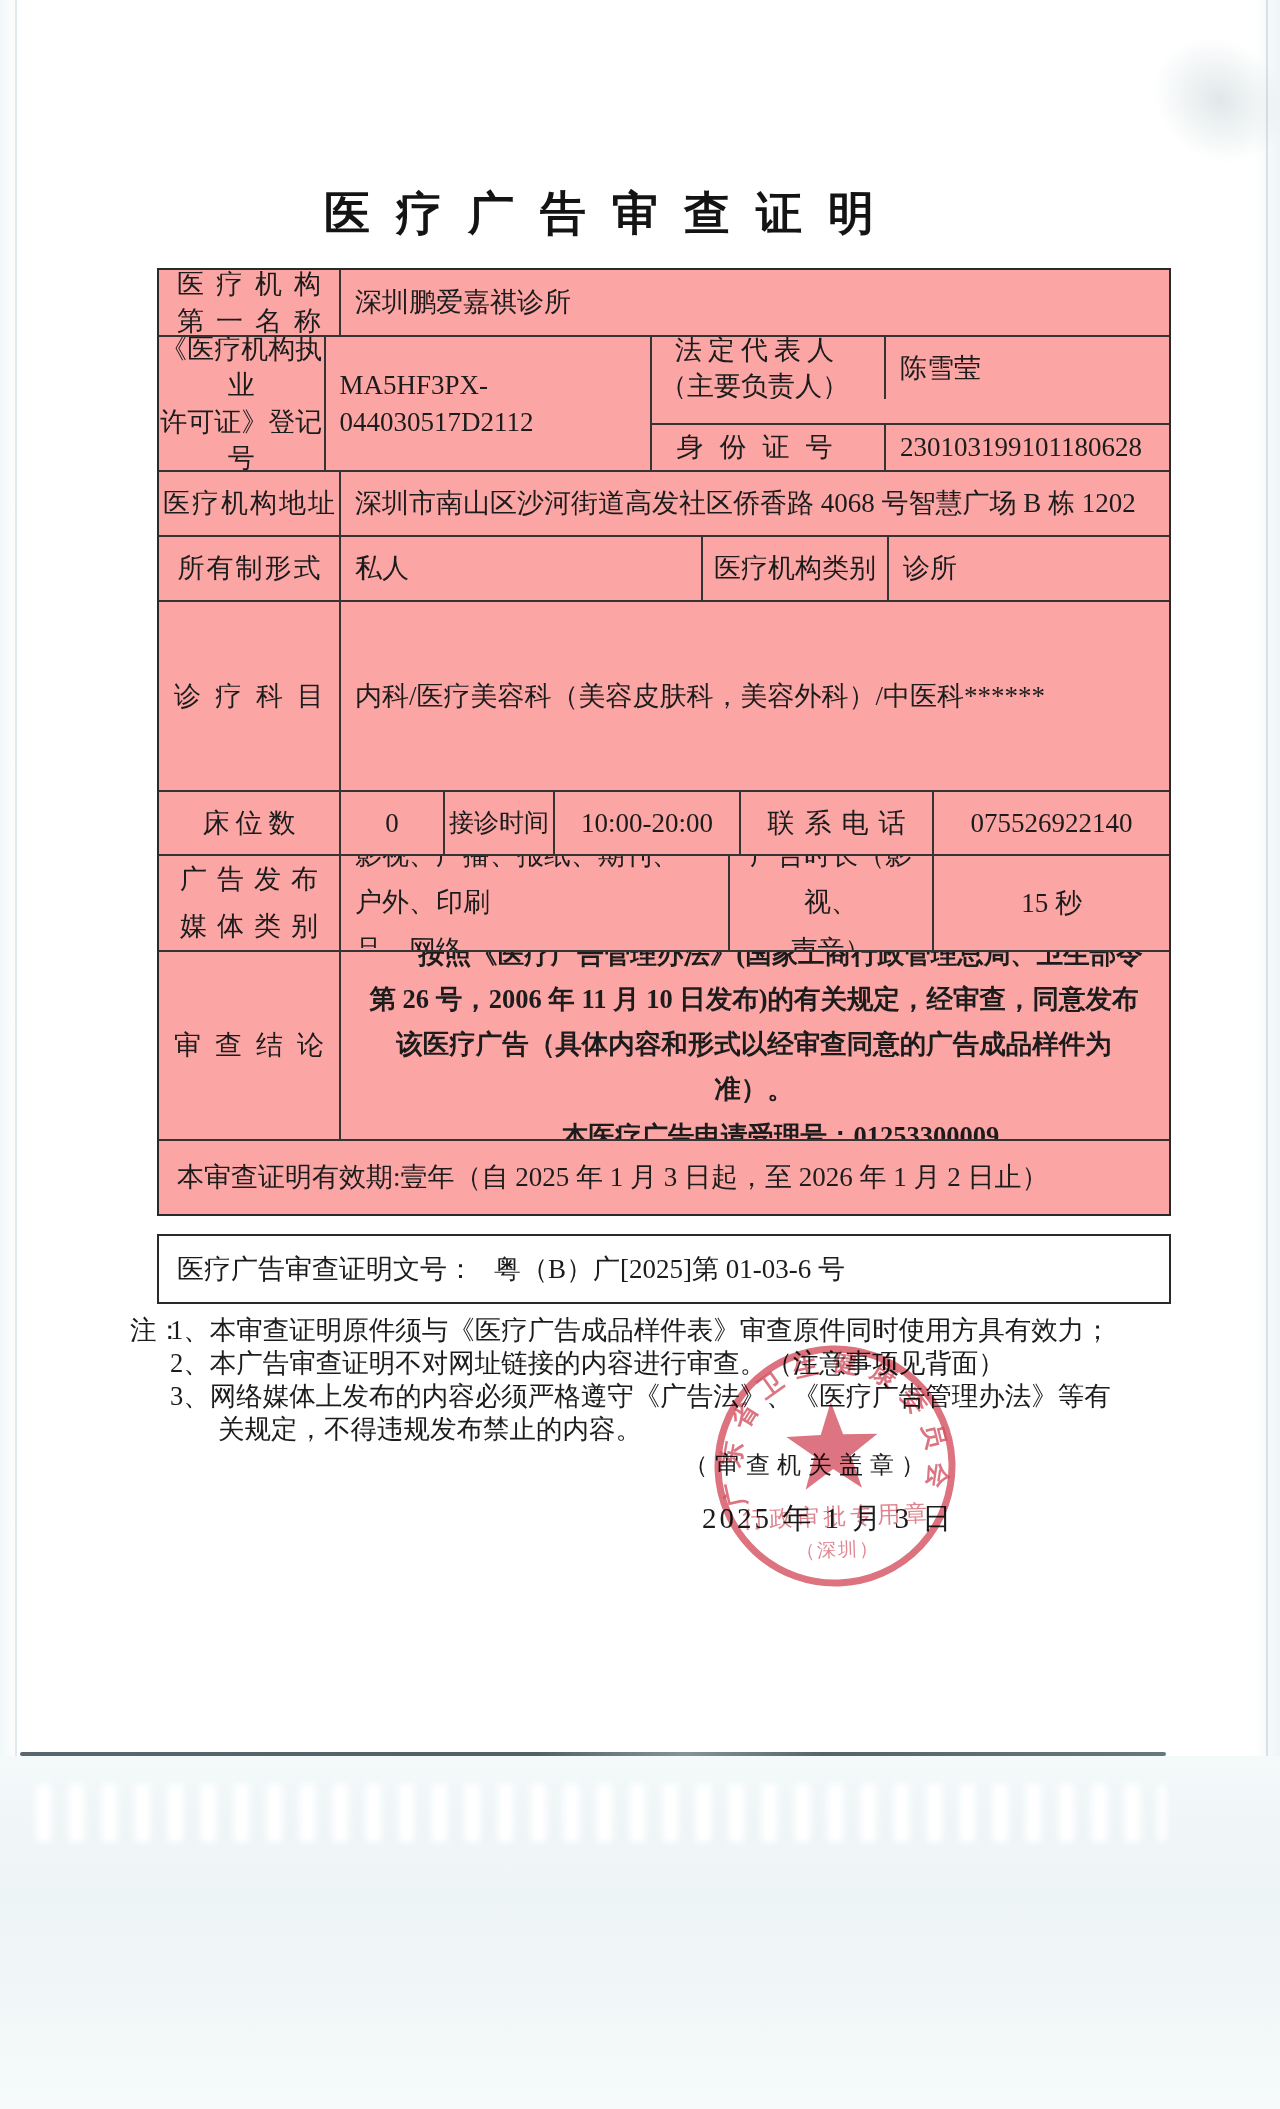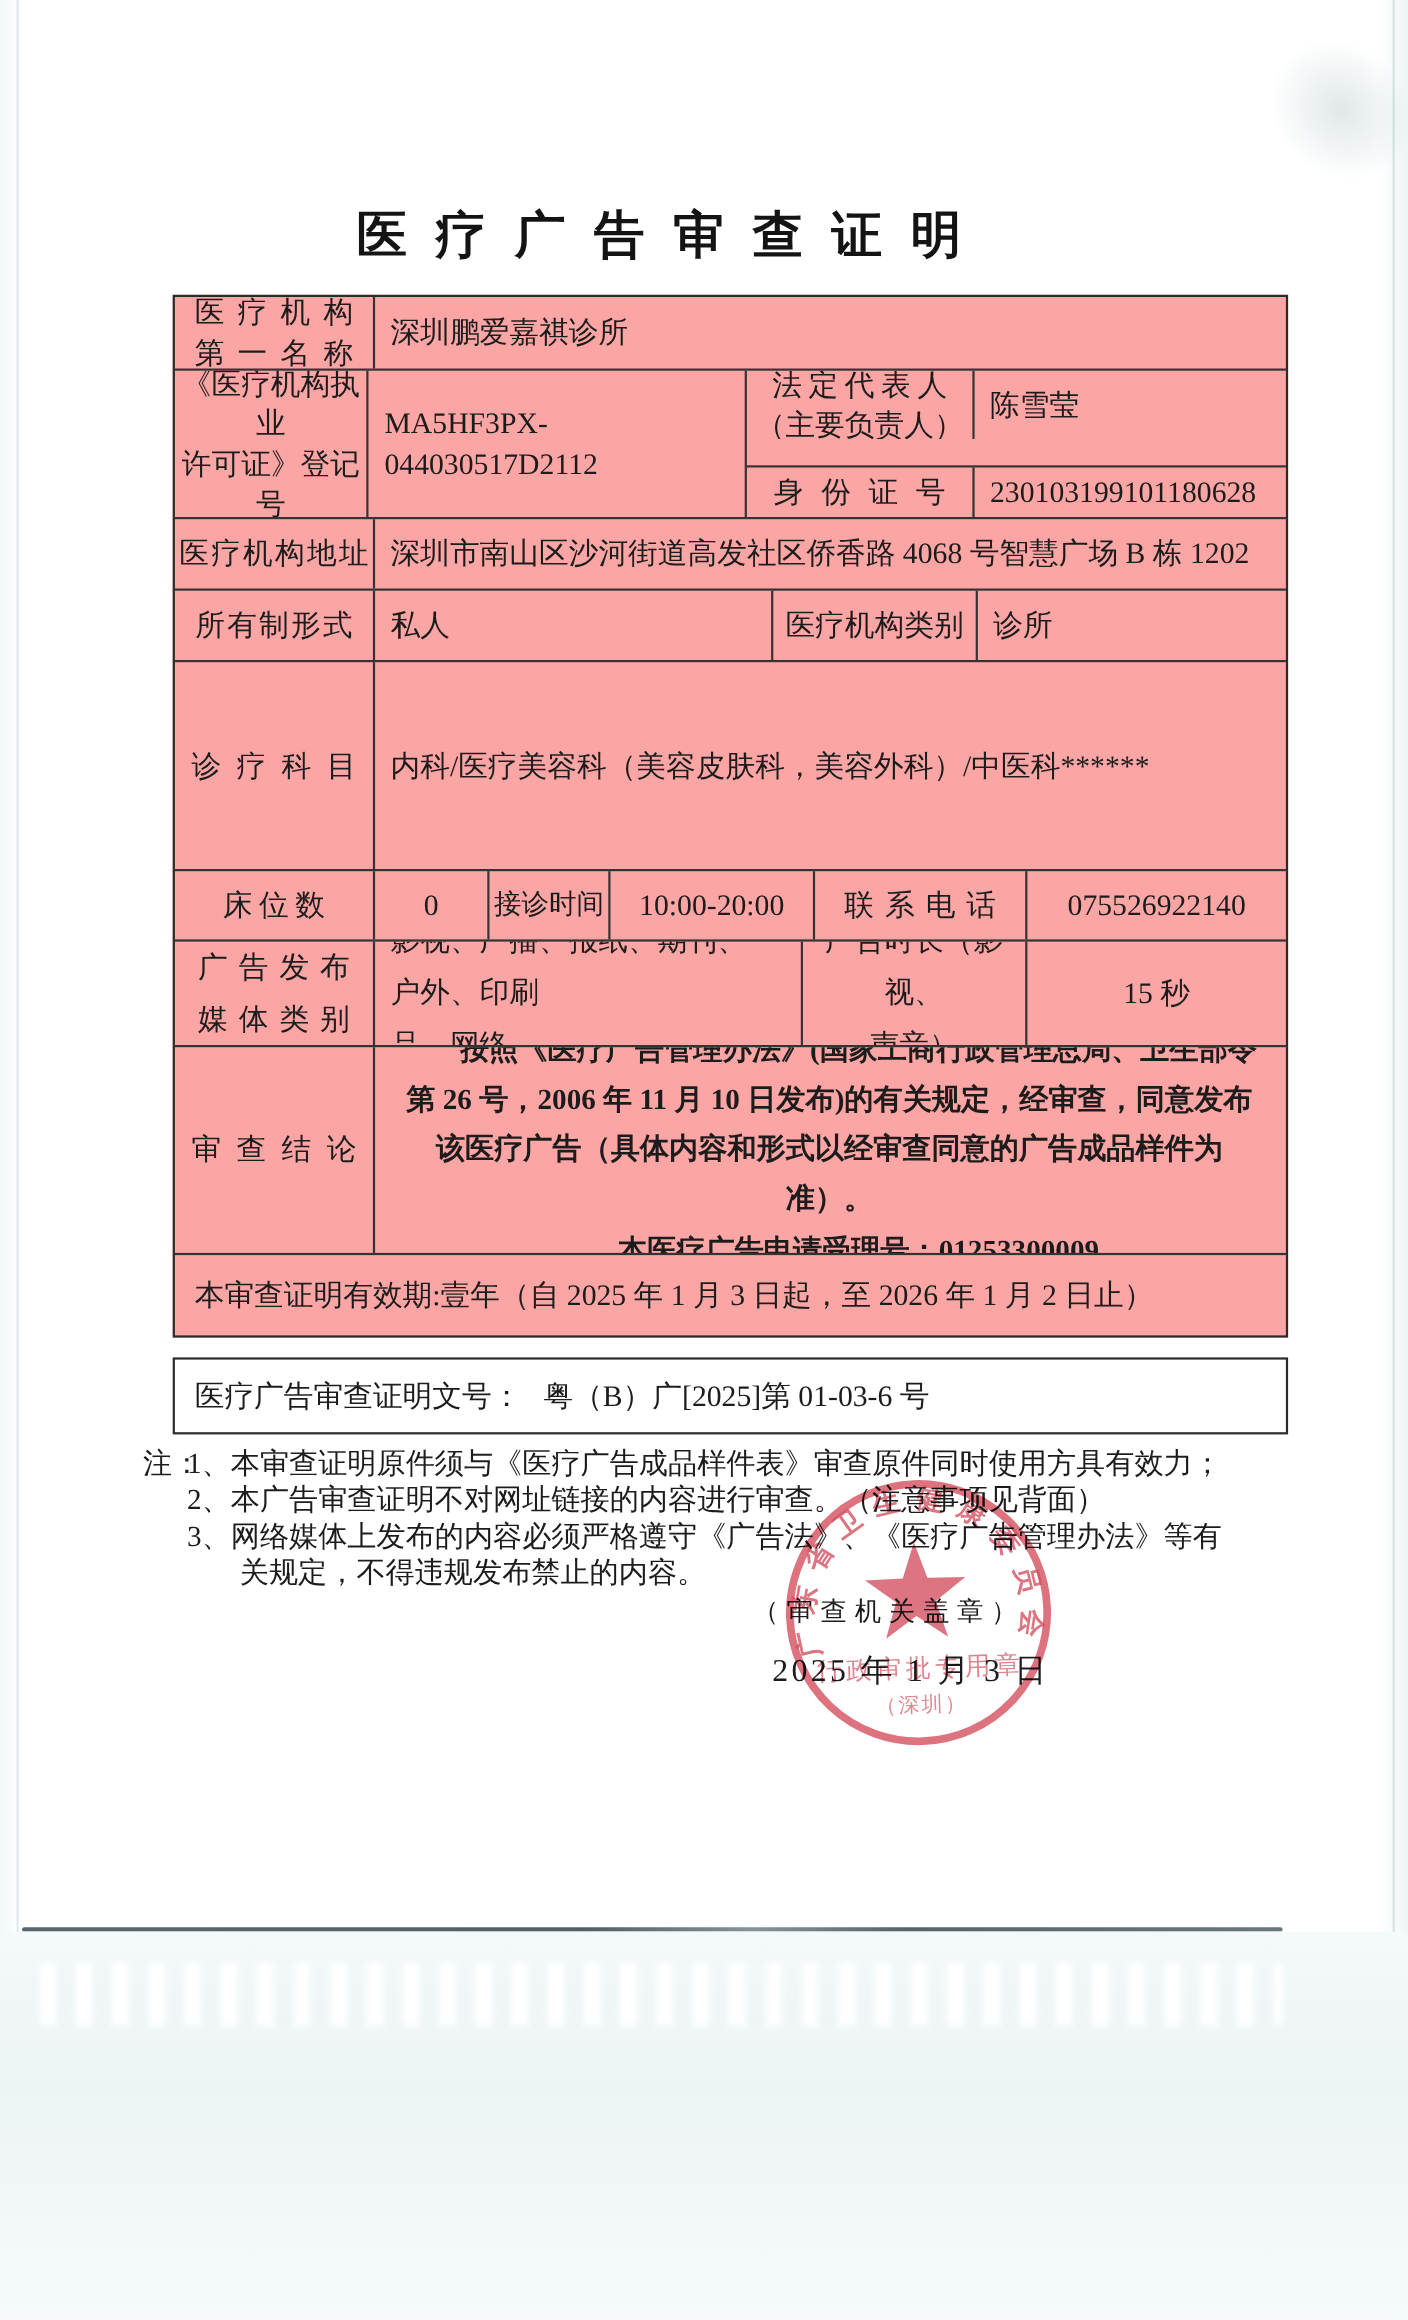--- a/index.html
+++ b/index.html
@@ -37,21 +37,21 @@
   .trow{display:flex;box-sizing:border-box;}
   .trow + .trow{border-top:2px solid #343434;}
   .cell{
     box-sizing:border-box;display:flex;flex-direction:column;
     align-items:center;justify-content:center;text-align:center;
     overflow:hidden;line-height:1.35;
   }
   .cell + .cell, .rcol{border-left:2px solid #343434;box-sizing:border-box;}
   .cell.left{align-items:flex-start;text-align:left;padding-left:14px;padding-right:27px;}
   .rcol{display:flex;flex-direction:column;flex:1;}
-  .rrow{display:flex;box-sizing:border-box;}
+  .rrow{display:flex;box-sizing:border-box;gap:27px;}
   .rrow + .rrow{border-top:2px solid #343434;margin-top:24px;}
   .ls2{letter-spacing:2px;margin-right:-2px;}
   .ls6{letter-spacing:6px;margin-right:-6px;}
   .ls10{letter-spacing:10px;margin-right:-10px;}
   .ls12{letter-spacing:12px;margin-right:-12px;}
   .ls14{letter-spacing:14px;margin-right:-14px;}
   .ls16{letter-spacing:16px;margin-right:-16px;}
   .conclusion-cell{justify-content:center;align-items:stretch;text-align:center;
     padding:10px 20px 10px 18px;font-weight:700;font-size:26.5px;line-height:45px;}
   .conclusion-cell p{margin:0;text-indent:2em;}

